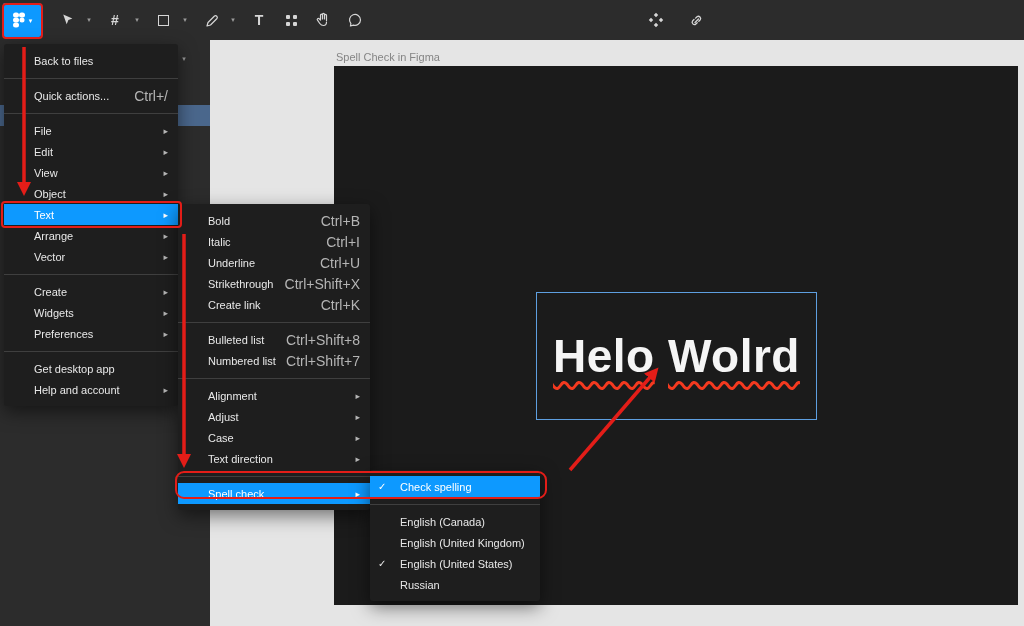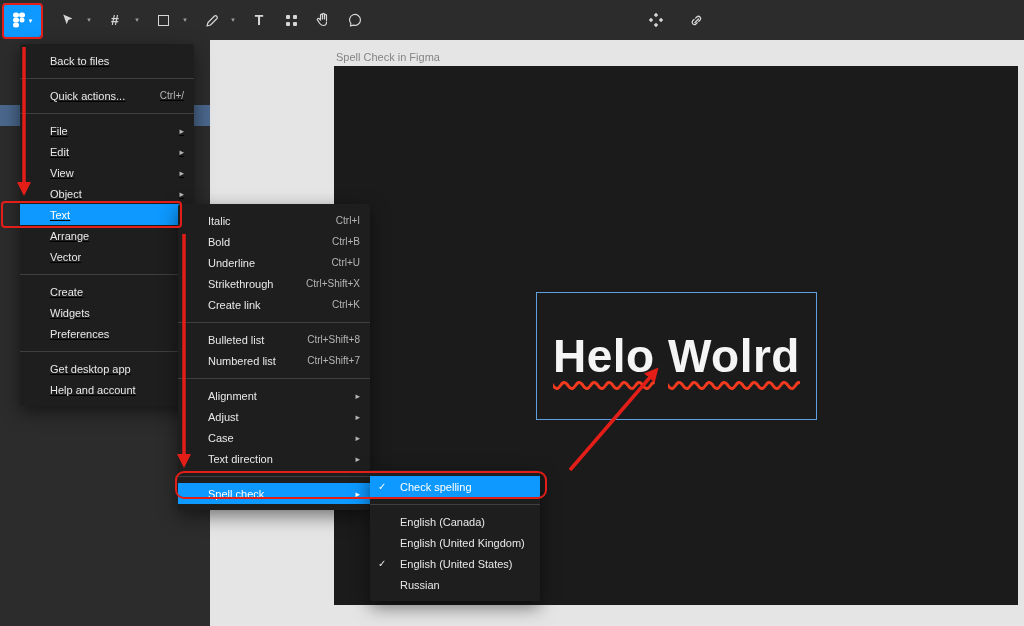--- a/index.html
+++ b/index.html
@@ -67,30 +67,30 @@
     text-decoration-thickness:3px;
     text-underline-offset:9px;
     text-decoration-skip-ink:none;
   }
 
   
   .menu-panel{
     position:absolute;background:#1e1e1e;border-radius:3px;padding:6px 0;
     box-shadow:0 6px 18px rgba(0,0,0,.5);z-index:10;
   }
-  .menu-panel.main{left:20px;top:44px;width:174px;text-decoration:underline;}
+  .menu-panel.main{left:4px;top:44px;width:174px;}
   .menu-panel.sub1{left:178px;top:204px;width:192px;}
   .menu-panel.sub2{left:370px;top:470px;width:170px;}
   .mrow{
     height:21px;display:flex;align-items:center;
     padding:0 10px 0 8px;font-size:11px;color:#e8e8e8;cursor:default;
   }
   .mrow .chk{width:16px;margin-right:6px;font-size:10px;color:#e8e8e8;text-align:left;}
   .mrow .lbl{white-space:nowrap;}
-  .mrow .sc{margin-left:auto;color:#b5b5b5;font-size:10px;white-space:nowrap;}
+  .mrow .sc{margin-left:auto;color:#b5b5b5;font-size:14px;white-space:nowrap;}
   .mrow .arr{margin-left:4px;color:#b5b5b5;font-size:9px;}
   .mrow.hl{background:var(--accent);color:#ffffff;}
   .mrow.hl .sc,.mrow.hl .arr,.mrow.hl .chk{color:#ffffff;}
   .msep{height:1px;background:#3f3f3f;margin:6.5px 0;}
 
   
   .redbox{position:absolute;border:2.5px solid var(--annotation);z-index:20;}
   .rb1{left:2px;top:3px;width:41px;height:36px;border-radius:4px;}
   .rb2{left:1px;top:201px;width:181px;height:27px;border-radius:4px;}
   .rb3{left:175px;top:471px;width:372px;height:28px;border-radius:9px;}
@@ -274,27 +274,27 @@
     <div class="mrow">
       <span class="chk"></span>
       <span class="lbl">Help and account</span>
       <span class="sc"></span>
       <span class="arr">▸</span>
     </div>
   </div>
 <div class="menu-panel sub1" id="text-submenu">
     <div class="mrow">
       <span class="chk"></span>
+      <span class="lbl">Bold</span>
+      <span class="sc">Ctrl+B</span>
+    </div>
+    <div class="mrow">
+      <span class="chk"></span>
       <span class="lbl">Italic</span>
       <span class="sc">Ctrl+I</span>
-    </div>
-    <div class="mrow">
-      <span class="chk"></span>
-      <span class="lbl">Bold</span>
-      <span class="sc">Ctrl+B</span>
     </div>
     <div class="mrow">
       <span class="chk"></span>
       <span class="lbl">Underline</span>
       <span class="sc">Ctrl+U</span>
     </div>
     <div class="mrow">
       <span class="chk"></span>
       <span class="lbl">Strikethrough</span>
       <span class="sc">Ctrl+Shift+X</span>

